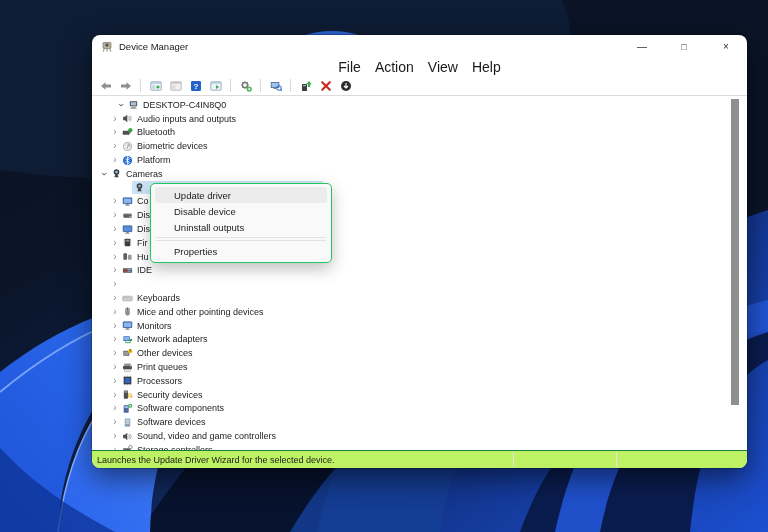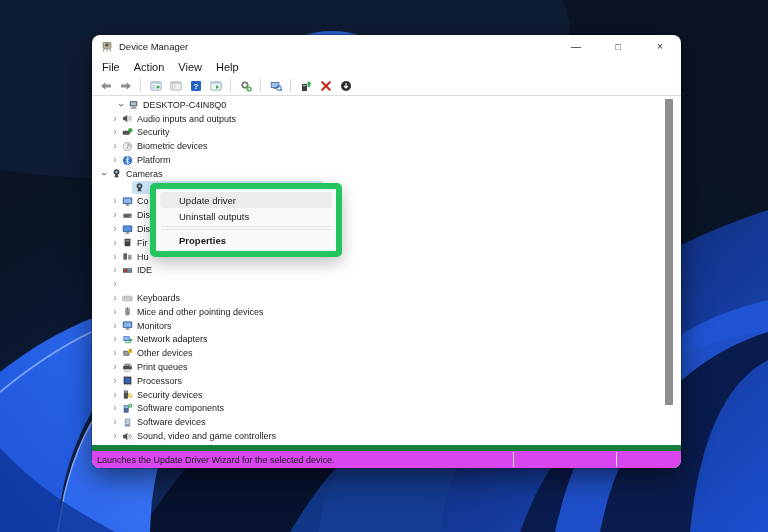--- a/index.html
+++ b/index.html
@@ -1,33 +1,33 @@
 <!DOCTYPE html>
 <html><head>
 <meta charset="utf-8">
 <style>
   html,body{margin:0;padding:0;width:768px;height:532px;overflow:hidden;
     font-family:"Liberation Sans",sans-serif;background:#0a1426;position:relative;}
   .desktop{position:absolute;inset:0;}
   .desktop svg{display:block;}
 
   
-  .window{position:absolute;left:92px;top:35px;width:589px;height:433px;
+  .window{position:absolute;left:92px;top:35px;width:655px;height:433px;
     background:#ffffff;border-radius:8px;overflow:hidden;
     box-shadow:0 10px 28px rgba(0,0,0,.5),0 0 0 1px rgba(0,0,0,.18);
     display:flex;flex-direction:column;}
   .titlebar{height:23px;display:flex;align-items:center;padding:0 0 0 9px;gap:6px;flex:0 0 auto;}
   .app-icon svg{width:12px;height:12px;display:block;}
   .title{font-size:9.5px;color:#1a1a1a;}
   .win-controls{margin-left:auto;display:flex;height:100%;}
   .win-btn{width:42px;height:100%;display:flex;align-items:center;justify-content:center;
     font-size:10px;color:#2b2b2b;cursor:default;}
   .win-btn.max{font-size:9px;}
 
-  .menubar{height:18px;display:flex;align-items:center;padding:0 3px;font-size:11px;color:#1a1a1a;flex:0 0 auto;}
+  .menubar{height:18px;display:flex;align-items:center;padding:0 3px;font-size:14px;color:#1a1a1a;flex:0 0 auto;justify-content:center;}
   .menu-item{padding:2px 7px;border-radius:3px;}
 
   .toolbar{height:19px;display:flex;align-items:center;padding:0 5px;gap:3px;
     border-bottom:1px solid #dcdcdc;flex:0 0 auto;}
   .tb-btn{width:17px;height:16px;display:flex;align-items:center;justify-content:center;border-radius:2px;}
   .tb-btn svg{width:12px;height:12px;display:block;}
   .tb-div{width:1px;height:13px;background:#d9d9d9;margin:0 3px;}
 
   .treearea{flex:1 1 auto;position:relative;overflow:hidden;background:#fff;}
   .tree{padding-top:2px;}
@@ -36,32 +36,32 @@
   .chev span{display:inline-block;}
   .chev.exp span{transform:rotate(90deg);color:#555;}
   .row-inner{display:flex;align-items:center;height:13px;padding:0 3px 0 2px;border-radius:1px;}
   .tree-row.sel .row-inner{background:#cce4f7;min-width:186px;}
   .ticon{width:11px;height:11px;margin-right:4px;flex:0 0 11px;}
   .ticon svg{width:11px;height:11px;display:block;}
 
   .scrollbar{position:absolute;right:8px;top:2px;bottom:4px;width:8px;}
   .scroll-thumb{position:absolute;left:0;top:1px;width:8px;height:306px;background:#8f8f8f;}
 
-  .statusbar{height:17px;flex:0 0 auto;background:#d946ef;border-top:6px solid #15803d;
+  .statusbar{height:17px;flex:0 0 auto;background:#bef264;border-top:1px solid #15803d;
     display:flex;align-items:center;padding:0 5px;font-size:9px;color:#1a1a1a;position:relative;}
   .sb-div{position:absolute;top:1px;bottom:1px;width:1px;background:#e3e3e3;}
   .sb-div.d1{left:421px;} .sb-div.d2{left:524px;}
 
   
   .context-menu{position:absolute;left:150px;top:183px;width:172px;z-index:20;
-    background:#f9f9f9;border:6px solid #22c55e;border-radius:5px;padding:3px 4px;
+    background:#f9f9f9;border:1px solid #22c55e;border-radius:5px;padding:3px 4px;
     box-shadow:0 6px 16px rgba(0,0,0,.25);font-size:9.5px;color:#1a1a1a;}
   .ctx-item{height:16px;display:flex;align-items:center;padding-left:19px;border-radius:3px;}
   .ctx-item.hl{background:#ececec;}
-  .ctx-item.bold{font-weight:bold;}
+  .ctx-item.bold{font-weight:normal;}
   .ctx-sep{height:1px;background:#e2e2e2;margin:2px 1px;}
 </style>
 </head>
 <body>
 
 <div class="desktop">
   <svg width="768" height="532" viewBox="0 0 768 532">
     <defs>
       <linearGradient id="gL1" x1="0" y1="1" x2="1" y2="0">
           <stop offset="0" stop-color="#1e53d6"></stop>
@@ -258,21 +258,21 @@
           <span class="chev"><span>›</span></span>
           <span class="row-inner">
             <span class="ticon">
               <svg viewBox="0 0 12 12">
                 <rect x="0.8" y="4" width="7.5" height="4.5" rx="0.8" fill="#4f4f4f"></rect>
                 <rect x="8.3" y="5.2" width="1" height="2" fill="#6a6a6a"></rect>
                 <circle cx="9" cy="3.6" r="2.3" fill="#35a13c"></circle>
                 <path d="M8.1 2.6 v-1.2 M9.9 2.6 v-1.2" stroke="#35a13c" stroke-width="0.8"></path>
               </svg>
             </span>
-            <span>Security</span>
+            <span>Bluetooth</span>
           </span>
         </div>
         <div class="tree-row" style="padding-left: 18px;">
           <span class="chev"><span>›</span></span>
           <span class="row-inner">
             <span class="ticon">
               <svg viewBox="0 0 12 12">
                 <circle cx="6" cy="6" r="4.4" fill="#ececec" stroke="#9a9a9a" stroke-width="0.8"></circle>
                 <path d="M6 3.2 a2.8 2.8 0 0 1 2.8 2.8 M6 4.6 a1.4 1.4 0 0 1 1.4 1.4 M6 6 v2.4" stroke="#7a7a7a" fill="none" stroke-width="0.7"></path>
               </svg>
@@ -575,20 +575,23 @@
     <div class="sb-div d1"></div>
     <div class="sb-div d2"></div>
   </div>
 </div>
 
 <div class="context-menu" id="ctxmenu">
     <div class="ctx-item hl">
       <span>Update driver</span>
     </div>
     <div class="ctx-item">
+      <span>Disable device</span>
+    </div>
+    <div class="ctx-item">
       <span>Uninstall outputs</span>
     </div>
     <div class="ctx-sep"></div>
     <div class="ctx-sep"></div>
     <div class="ctx-item bold">
       <span>Properties</span>
     </div>
   </div>
 
 </body></html>

